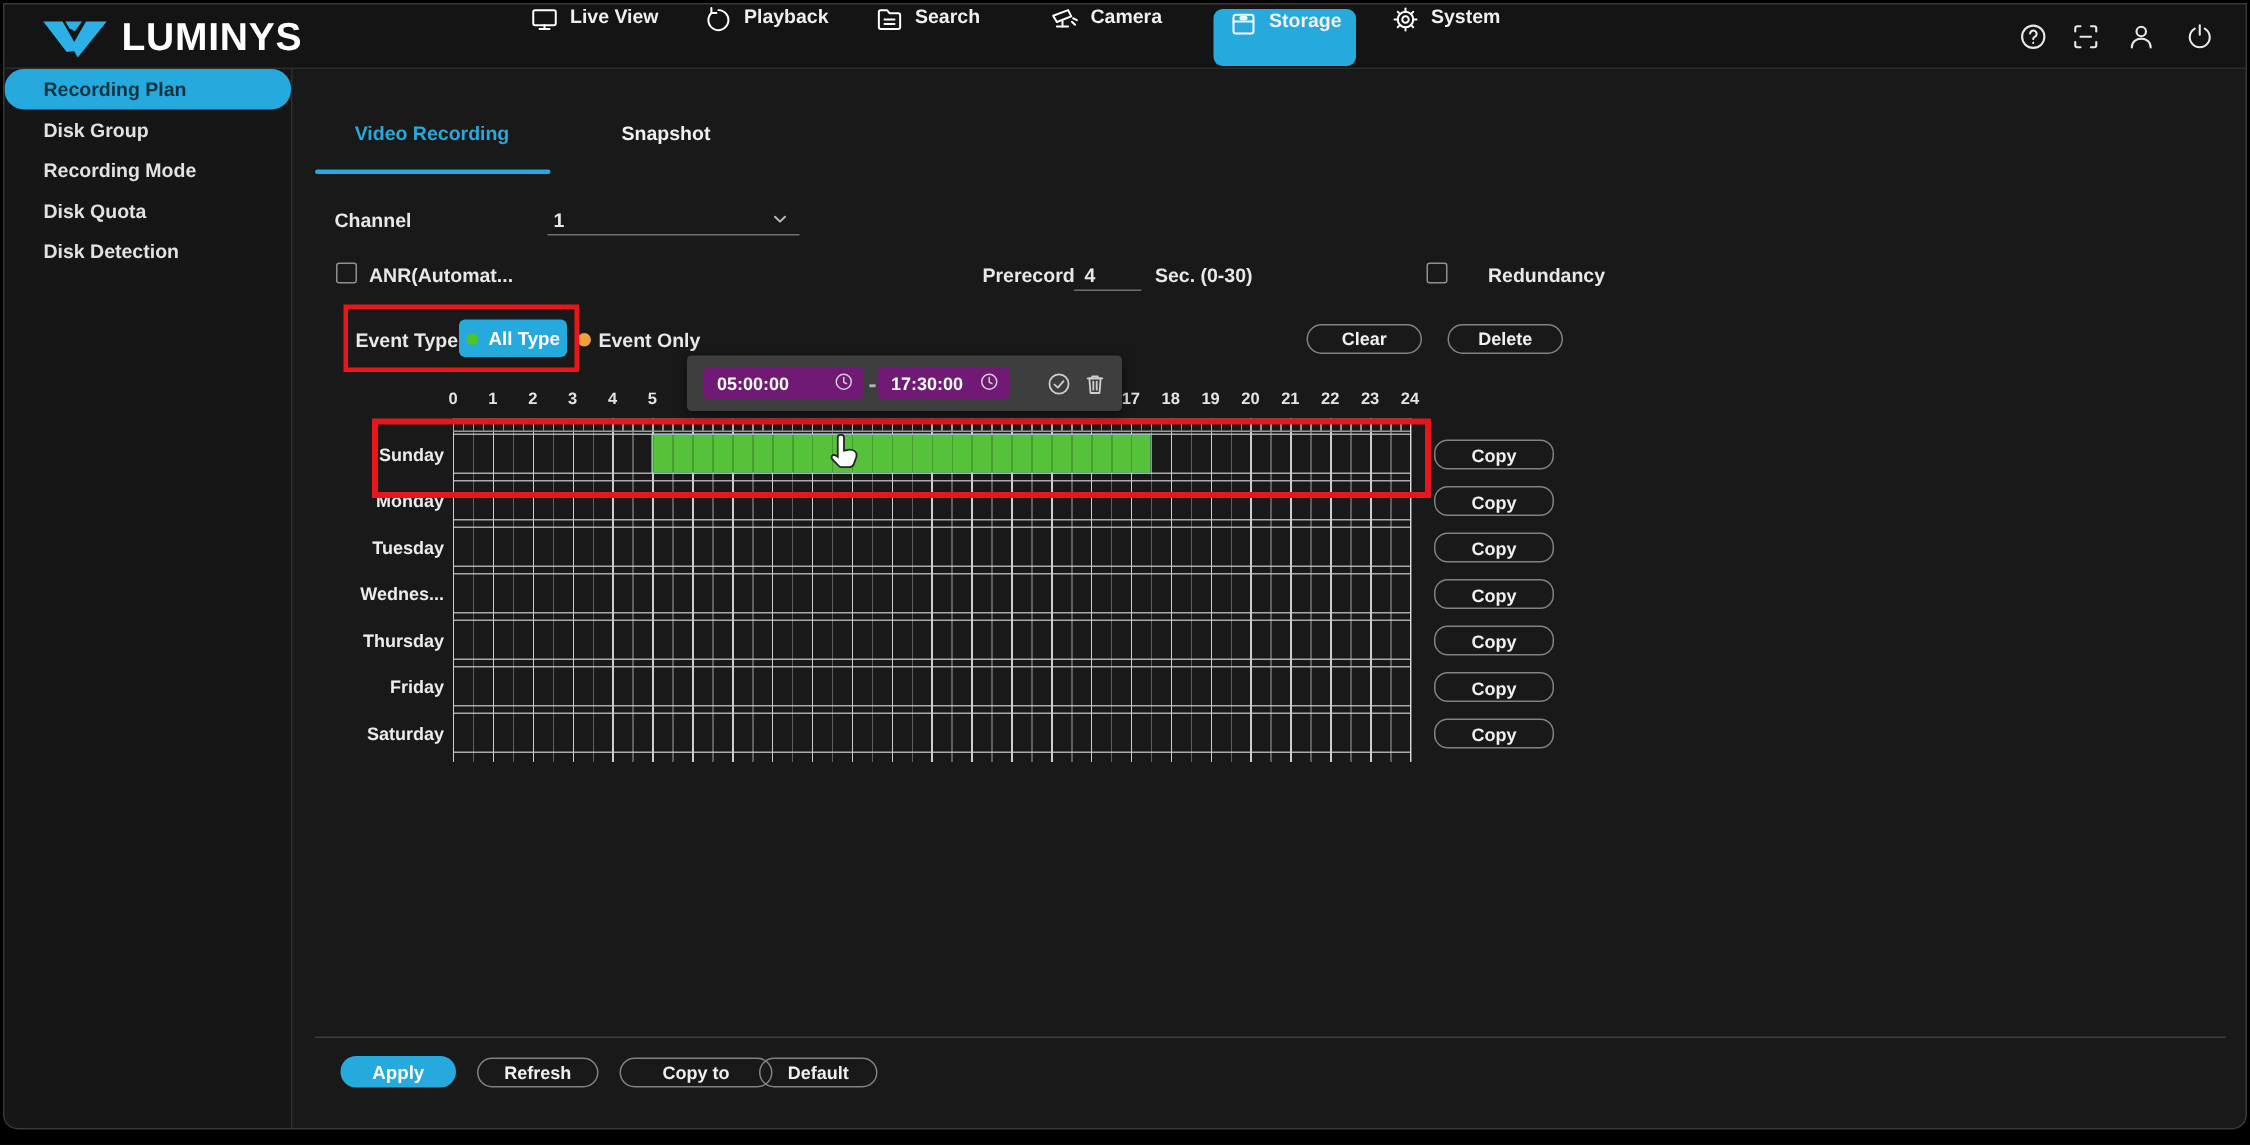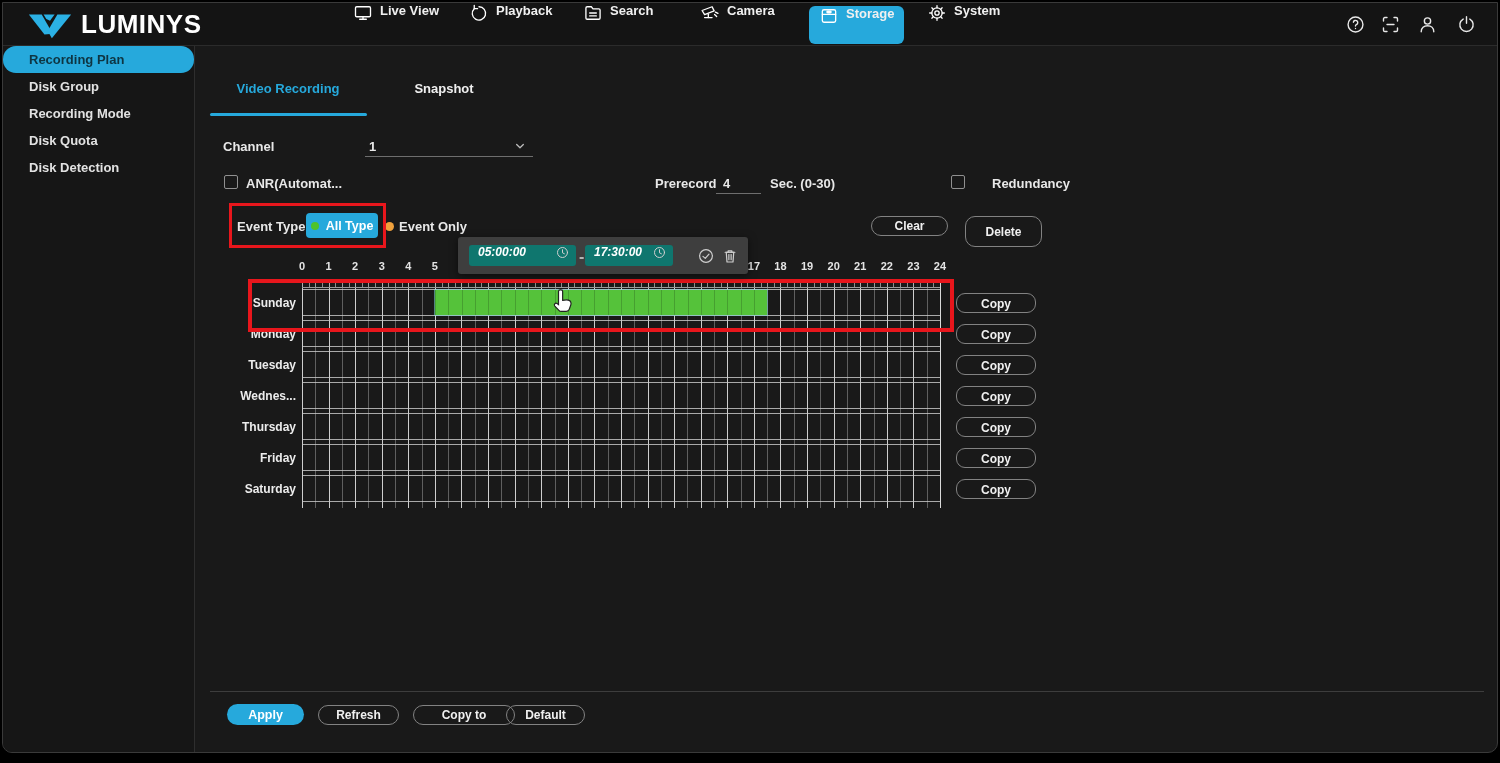--- a/index.html
+++ b/index.html
@@ -33,22 +33,22 @@
   .btn-outline{border:1px solid #828282;border-radius:10px;background:transparent;color:#f0f0f0;
     font-size:12px;font-weight:700;text-align:center;cursor:pointer;font-family:"Liberation Sans",sans-serif;}
   .btn-accent{background:var(--accent);border:none;border-radius:11px;color:#fff;font-size:12.5px;font-weight:700;
     text-align:center;cursor:pointer;font-family:"Liberation Sans",sans-serif;}
   
   #alltype-btn{display:flex;align-items:center;gap:7px;justify-content:center;background:var(--accent);
     border-radius:4px;color:#fff;font-size:12.5px;font-weight:700;cursor:pointer;}
   .red-box{border:3px solid var(--red);background:transparent;pointer-events:none;z-index:25;}
   
   #time-popup{background:#3e3e3e;border-radius:3px;box-shadow:0 2px 8px rgba(0,0,0,.55);z-index:30;}
-  .time-input{position:absolute;background:#0f766e;border-radius:3px;color:#fff;font-size:12px;font-weight:700;
-    display:flex;align-items:flex-start;padding:0 6px 0 9px;justify-content:space-between;cursor:text;font-style:italic;}
+  .time-input{position:absolute;background:#701a75;border-radius:3px;color:#fff;font-size:12px;font-weight:700;
+    display:flex;align-items:center;padding:0 6px 0 9px;justify-content:space-between;cursor:text;}
   .time-input svg,.popup-icon svg{width:15px;height:15px;stroke:#cfcfcf;fill:none;stroke-width:1.6;stroke-linecap:round;stroke-linejoin:round;}
   .popup-icon{position:absolute;width:18px;height:18px;cursor:pointer;}
   .popup-icon svg{width:18px;height:18px;}
   
   #grid{position:absolute;left:299px;top:276px;width:639px;height:229px;background-color:#191919;
     border-right:1px solid rgba(220,220,220,.85);
     background-image:
       repeating-linear-gradient(to right, rgba(225,225,225,.85) 0 1px, transparent 1px 26.5833px),
       repeating-linear-gradient(to right, rgba(165,165,165,.5) 0 1px, transparent 1px 13.29165px);}
   #ruler{position:absolute;left:0;top:0;width:100%;height:9px;border-top:1px solid #9a9a9a;border-bottom:1px solid #9a9a9a;
@@ -206,21 +206,21 @@
 
     <div class="red-box abs" style="left:226px;top:200px;width:157px;height:45px;"></div>
     <span class="lbl abs" style="left:234px;top:216px;">Event Type:</span>
     <div id="alltype-btn" class="abs" style="left:303px;top:210px;width:72px;height:25px;">
       <span class="dot" id="alltype-dot" style="width: 8px; height: 8px; background: rgb(79, 195, 42);"></span>
       <span style="font-size:12.5px;font-weight:700;">All Type</span>
     </div>
     <span class="dot abs" id="eventonly-dot" style="left: 382px; top: 219px; width: 9px; height: 9px; background: rgb(240, 161, 60);"></span>
     <span class="lbl abs" style="left:396px;top:216px;">Event Only</span>
     <button class="btn-outline abs" style="left:868px;top:213px;width:77px;height:20px;">Clear</button>
-    <button class="btn-outline abs" style="left:962px;top:213px;width:77px;height:31px;">Delete</button>
+    <button class="btn-outline abs" style="left:962px;top:213px;width:77px;height:20px;">Delete</button>
 
     <div id="hour-labels">
         <span class="hour-label" style="left: 299px; top: 257px;">0</span>
         <span class="hour-label" style="left: 325.583px; top: 257px;">1</span>
         <span class="hour-label" style="left: 352.167px; top: 257px;">2</span>
         <span class="hour-label" style="left: 378.75px; top: 257px;">3</span>
         <span class="hour-label" style="left: 405.333px; top: 257px;">4</span>
         <span class="hour-label" style="left: 431.916px; top: 257px;">5</span>
         <span class="hour-label" style="left: 458.5px; top: 257px;">6</span>
         <span class="hour-label" style="left: 485.083px; top: 257px;">7</span>

